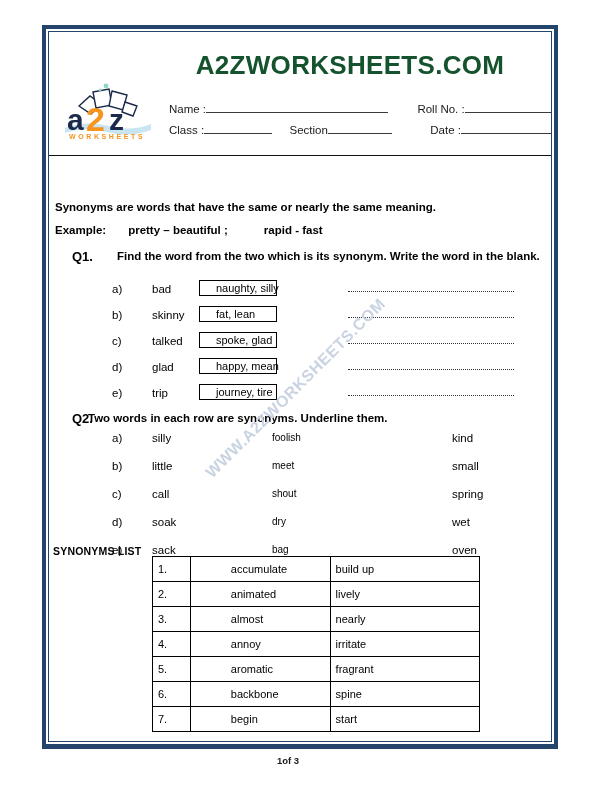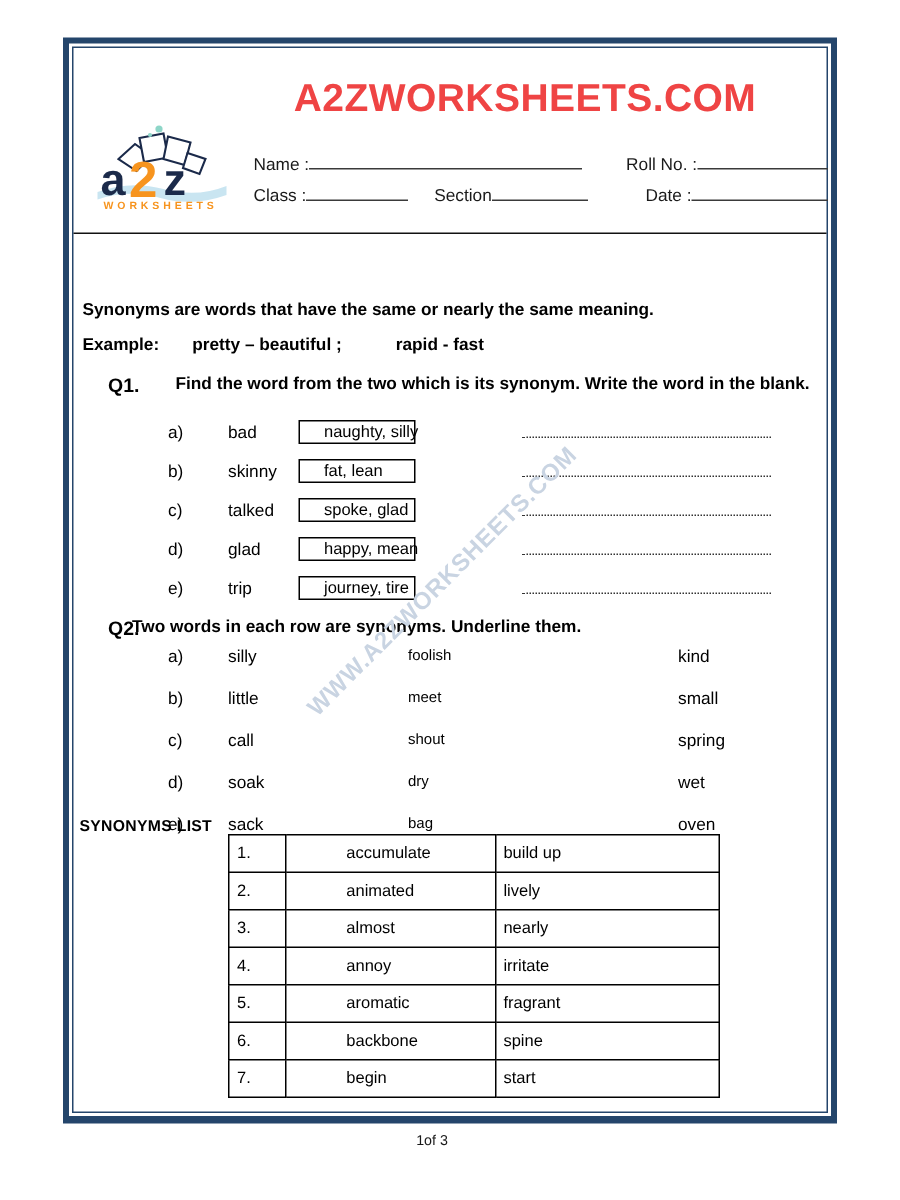--- a/index.html
+++ b/index.html
@@ -44,21 +44,21 @@
 
   
   .site-title {
     position: absolute;
     left: 150px;
     top: 50px;
     width: 400px;
     text-align: center;
     font-size: 26px;
     font-weight: bold;
-    color: #ef4444;
+    color: #14532d;
     letter-spacing: 0.3px;
   }
 
   
   .logo {
     position: absolute;
     left: 57px;
     top: 80px;
     width: 100px;
     height: 62px;
@@ -224,21 +224,21 @@
     height: 5px;
     background: #24456b;
   }
   .page-num {
     position: absolute;
     left: 0;
     top: 755px;
     width: 576px;
     text-align: center;
     font-size: 9.5px;
-    font-weight: normal;
+    font-weight: bold;
     color: #1a1a1a;
   }
 
   
   .watermark {
     position: absolute;
     left: 175px;
     top: 385px;
     width: 230px;
     text-align: center;

